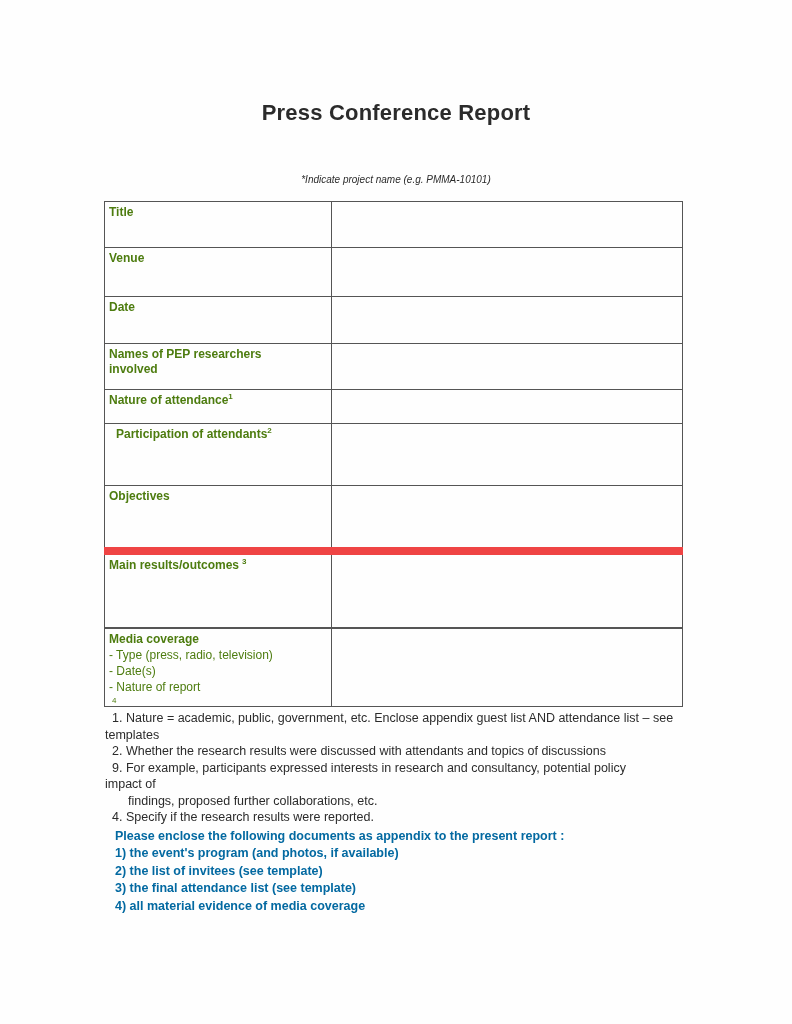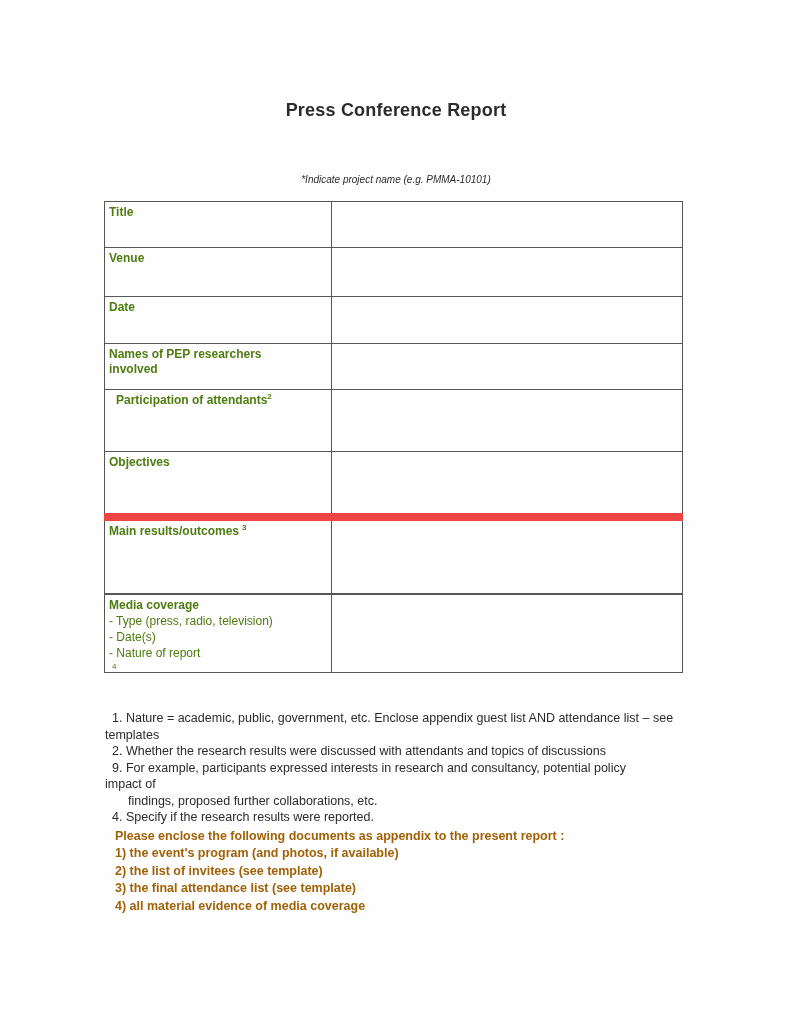--- a/index.html
+++ b/index.html
@@ -22,21 +22,21 @@
     background: #fefefe;
   }
 
   
   .doc-title {
     position: absolute;
     left: 0;
     right: 0;
     top: 100px;
     text-align: center;
-    font-size: 18px;
+    font-size: 22px;
     font-weight: bold;
     letter-spacing: 0.2px;
     color: #2b2b2b;
   }
 
   .doc-subtitle {
     position: absolute;
     left: 0;
     right: 0;
     top: 174px;
@@ -128,21 +128,21 @@
 
   
   .closing {
     position: absolute;
     left: 115px;
     top: 828px;
     width: 580px;
     font-size: 12.5px;
     font-weight: bold;
     line-height: 1.39;
-    color: #a16207;
+    color: #0369a1;
   }
   .closing span { display: block; }
 </style>
 </head>
 <body>
 
 <div class="page">
 
   <div class="doc-title">Press Conference Report</div>
   <div class="doc-subtitle">*Indicate project name (e.g. PMMA-10101)</div>
@@ -160,20 +160,24 @@
       <tr class="row-venue">
         <td class="cell-label">Venue</td>
         <td></td>
       </tr>
       <tr class="row-date">
         <td class="cell-label">Date</td>
         <td></td>
       </tr>
       <tr class="row-names">
         <td class="cell-label"><span>Names of PEP researchers</span><br><span>involved</span></td>
+        <td></td>
+      </tr>
+      <tr class="row-nature">
+        <td class="cell-label"><span>Nature of attendance</span><sup>1</sup></td>
         <td></td>
       </tr>
       <tr class="row-partic">
         <td class="cell-label"><span>Participation of attendants</span><sup>2</sup></td>
         <td></td>
       </tr>
       <tr class="row-object">
         <td class="cell-label">Objectives</td>
         <td></td>
       </tr>

